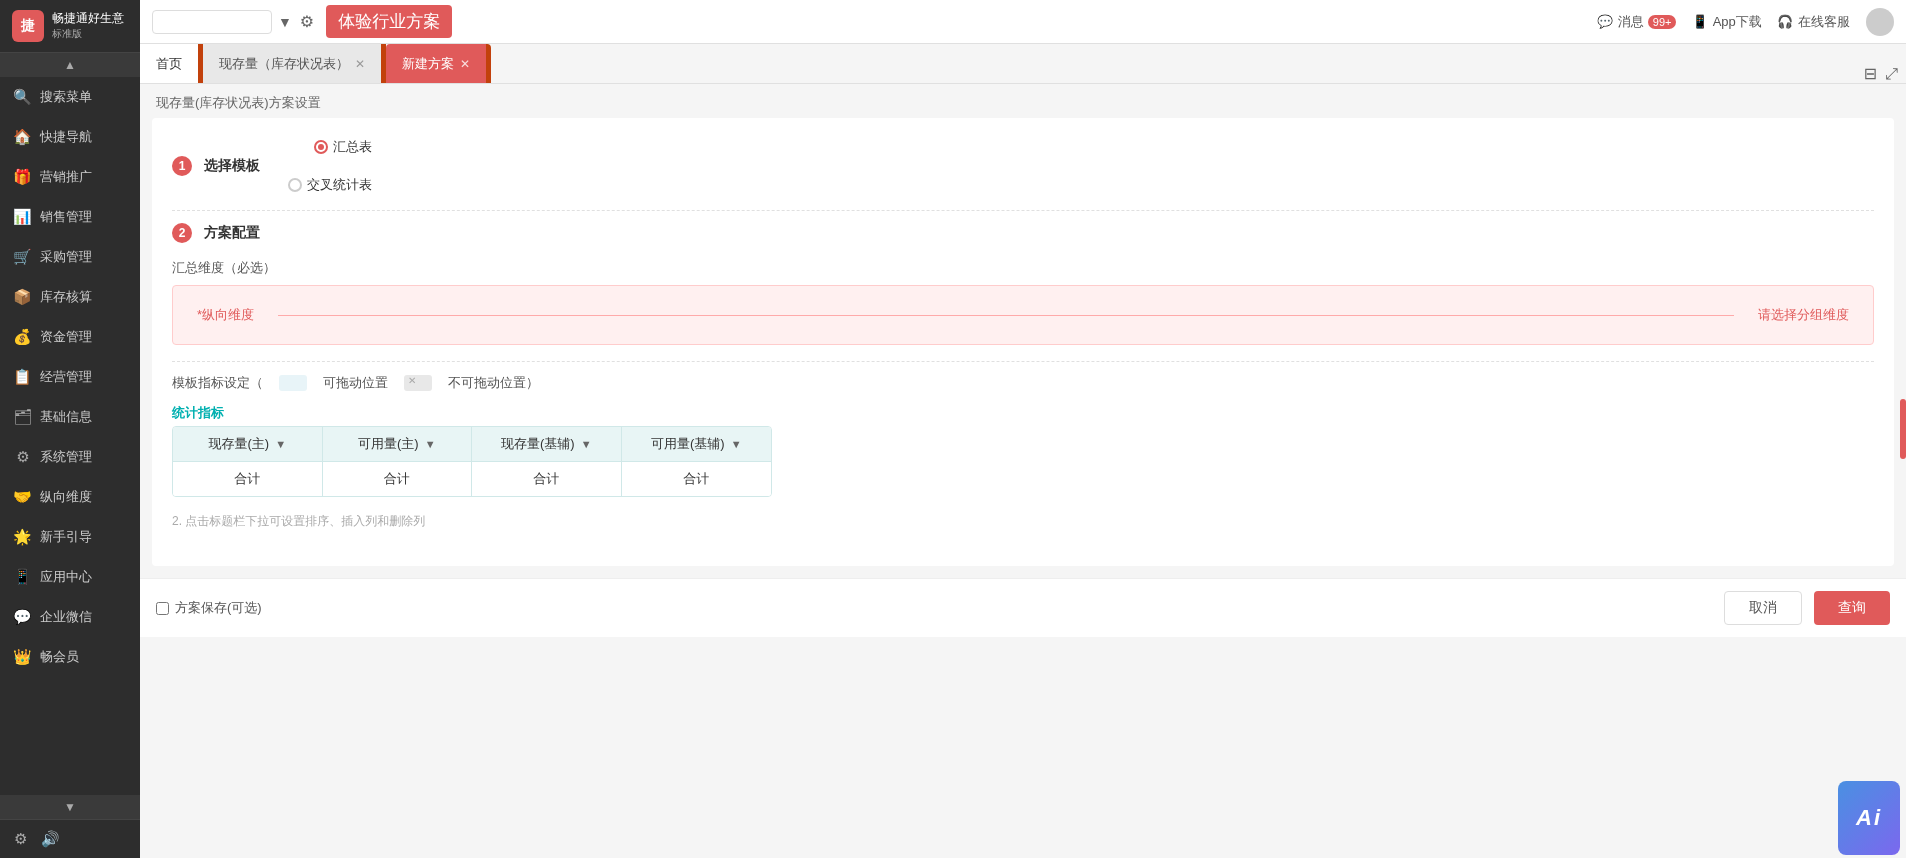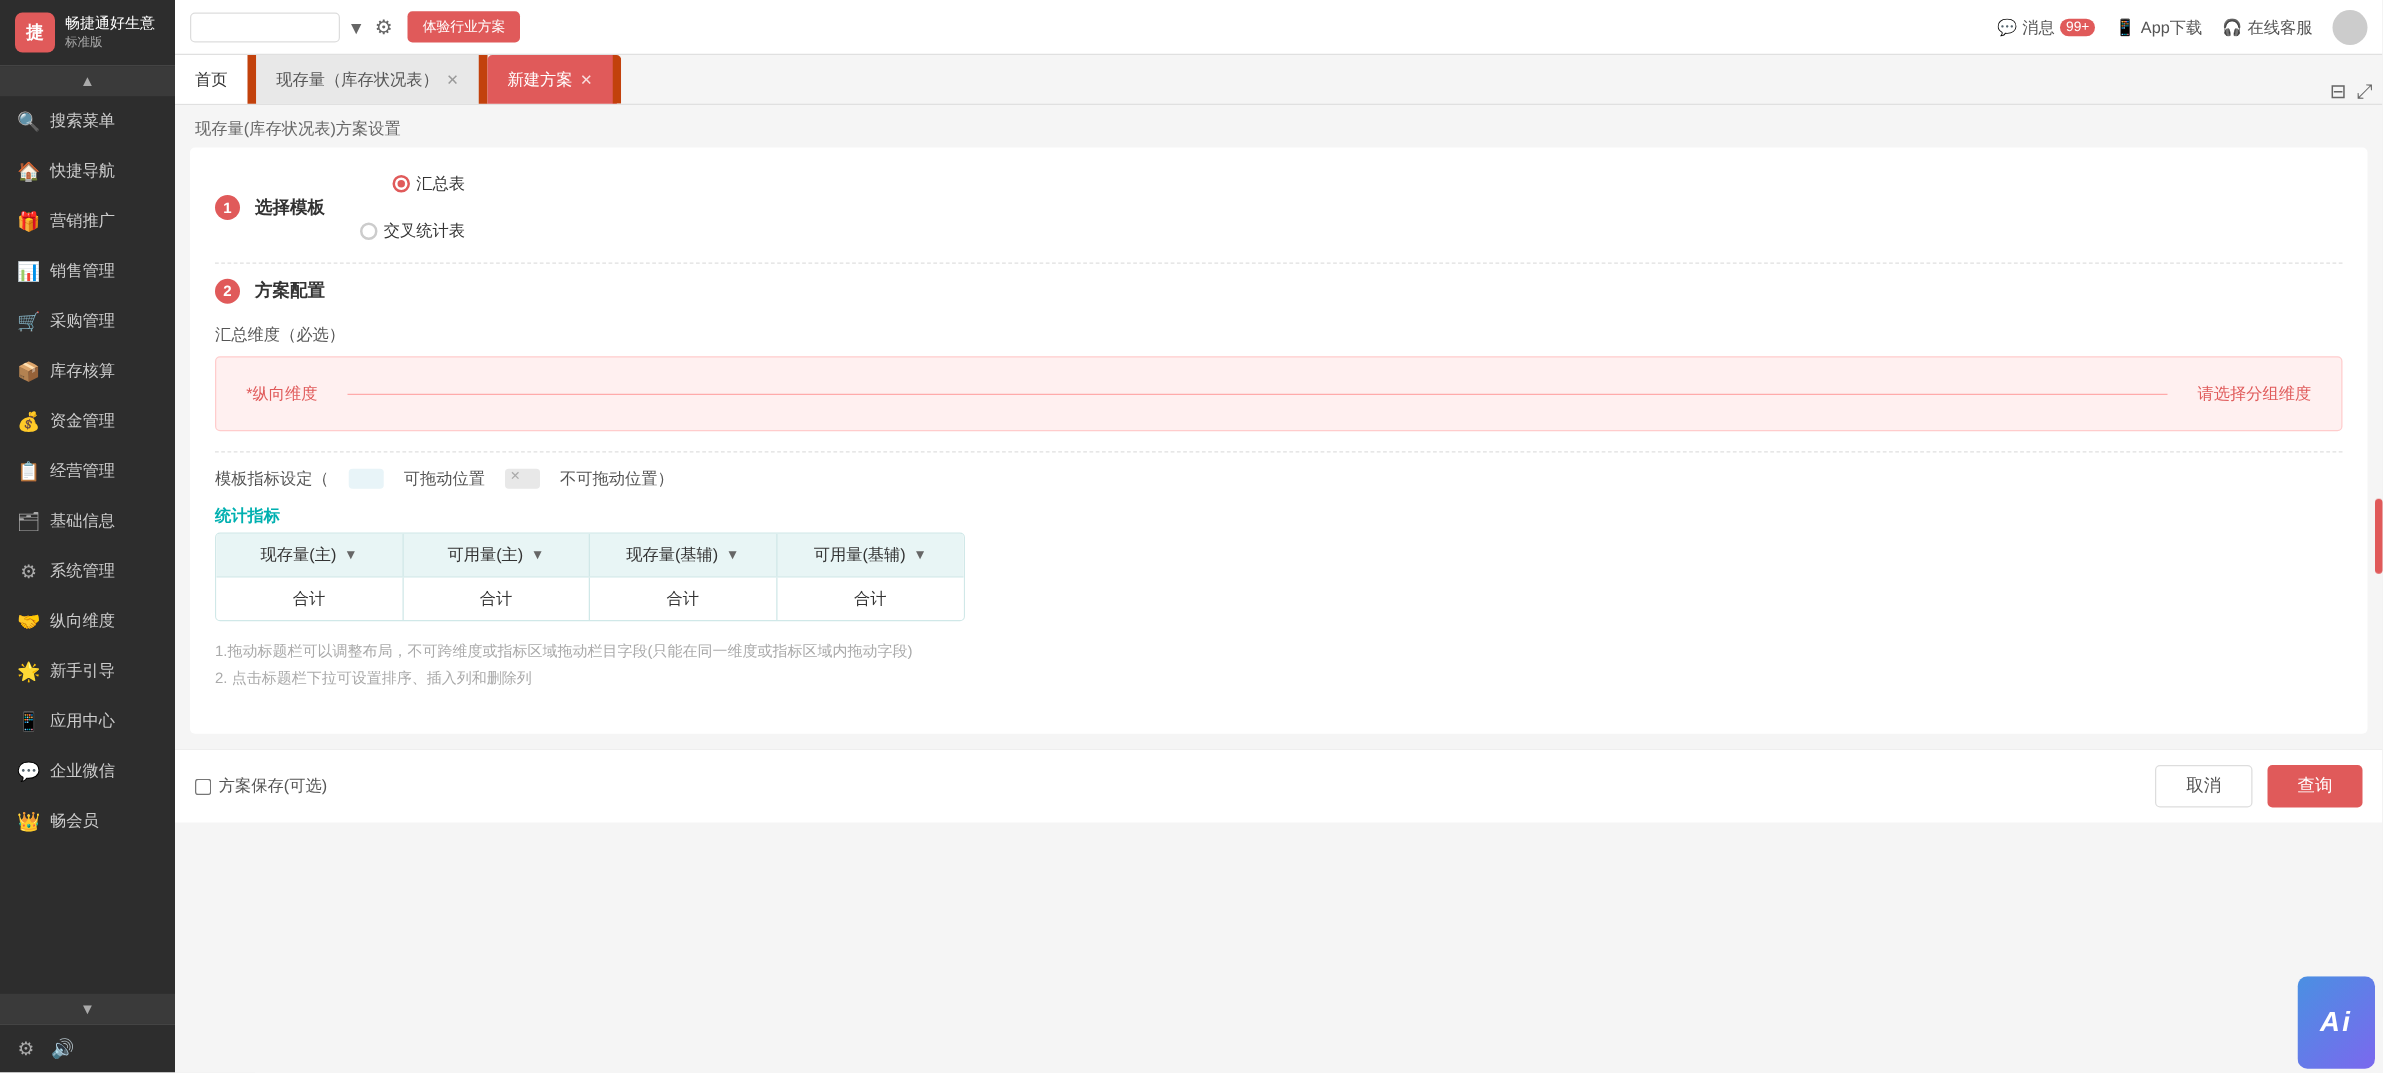--- a/index.html
+++ b/index.html
@@ -119,21 +119,21 @@
       cursor: pointer;
       color: #666;
       font-size: 16px;
     }
     .topbar-trial-btn {
       background: #e05a5a;
       color: #fff;
       border: none;
       border-radius: 4px;
       padding: 5px 12px;
-      font-size: 11px;
+      font-size: 17px;
       cursor: pointer;
       margin-left: 4px;
     }
     .topbar-right {
       margin-left: auto;
       display: flex;
       align-items: center;
       gap: 16px;
       font-size: 13px;
       color: #555;
@@ -169,21 +169,21 @@
       flex-shrink: 0;
     }
     .tab-item {
       display: flex;
       align-items: center;
       padding: 8px 16px;
       font-size: 13px;
       cursor: pointer;
       color: #555;
       background: #e8e8e8;
-      border-right: 7px solid #c2410c;
+      border-right: 5px solid #c2410c;
       height: 100%;
       gap: 6px;
     }
     .tab-item.home {
       background: #fff;
       color: #333;
     }
     .tab-item.active {
       background: #e05a5a;
       color: #fff;
@@ -690,21 +690,20 @@
         </div>
         <div class="stats-table-row">
           <div class="stats-cell">合计</div>
           <div class="stats-cell">合计</div>
           <div class="stats-cell">合计</div>
           <div class="stats-cell">合计</div>
         </div>
       </div>
 
       <div class="tips-section">
-        <div class="tip-item">1.拖动标题栏可以调整布局，不可跨维度或指标区域拖动栏目字段(只能在同一维度或指标区域内拖动字段)</div>
         <div class="tip-item">2. 点击标题栏下拉可设置排序、插入列和删除列</div>
       </div>
 
     </div>
 
     <div class="form-footer">
       <div class="save-check">
         <input type="checkbox" style="">
         <span>方案保存(可选)</span>
       </div>

